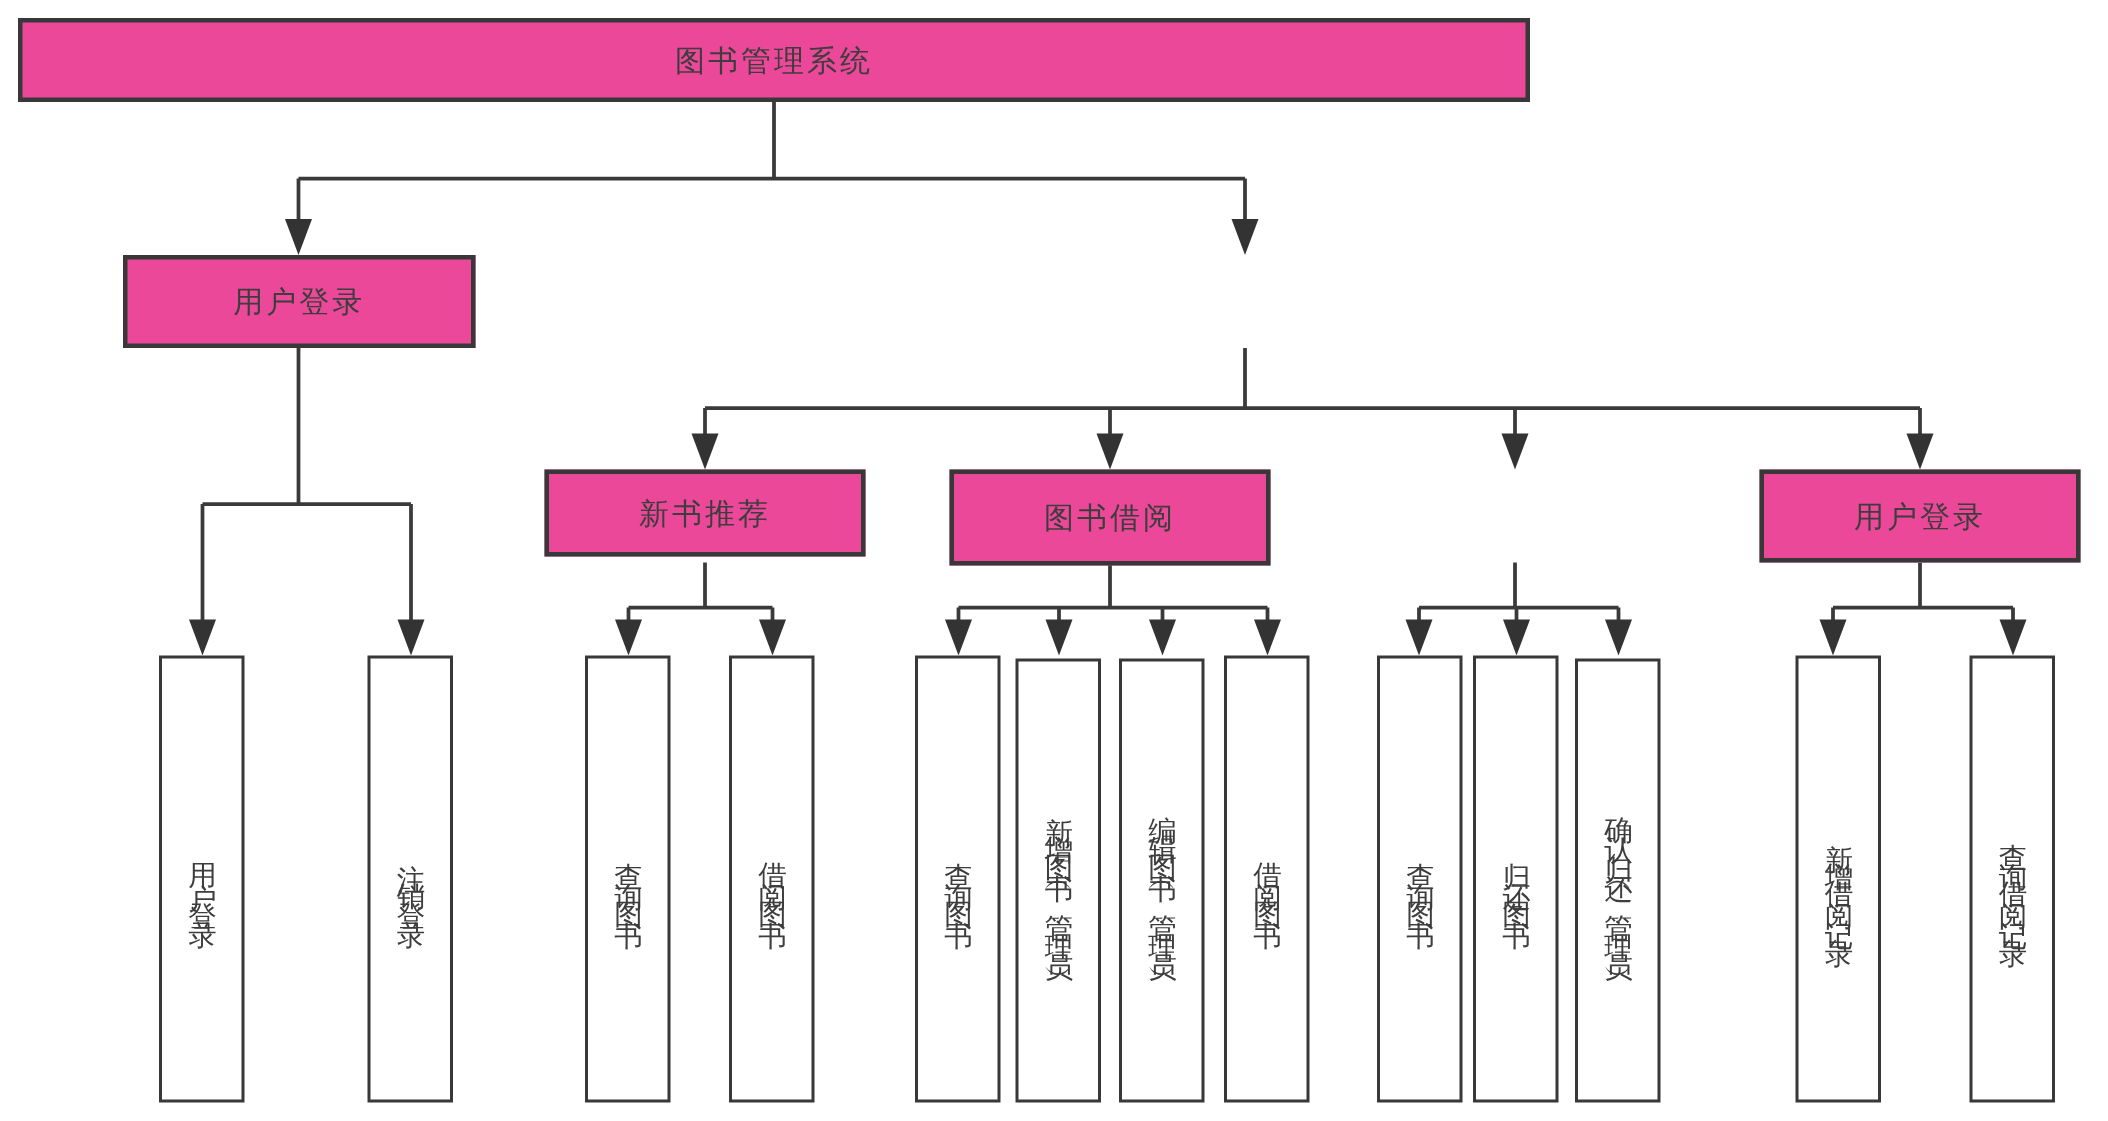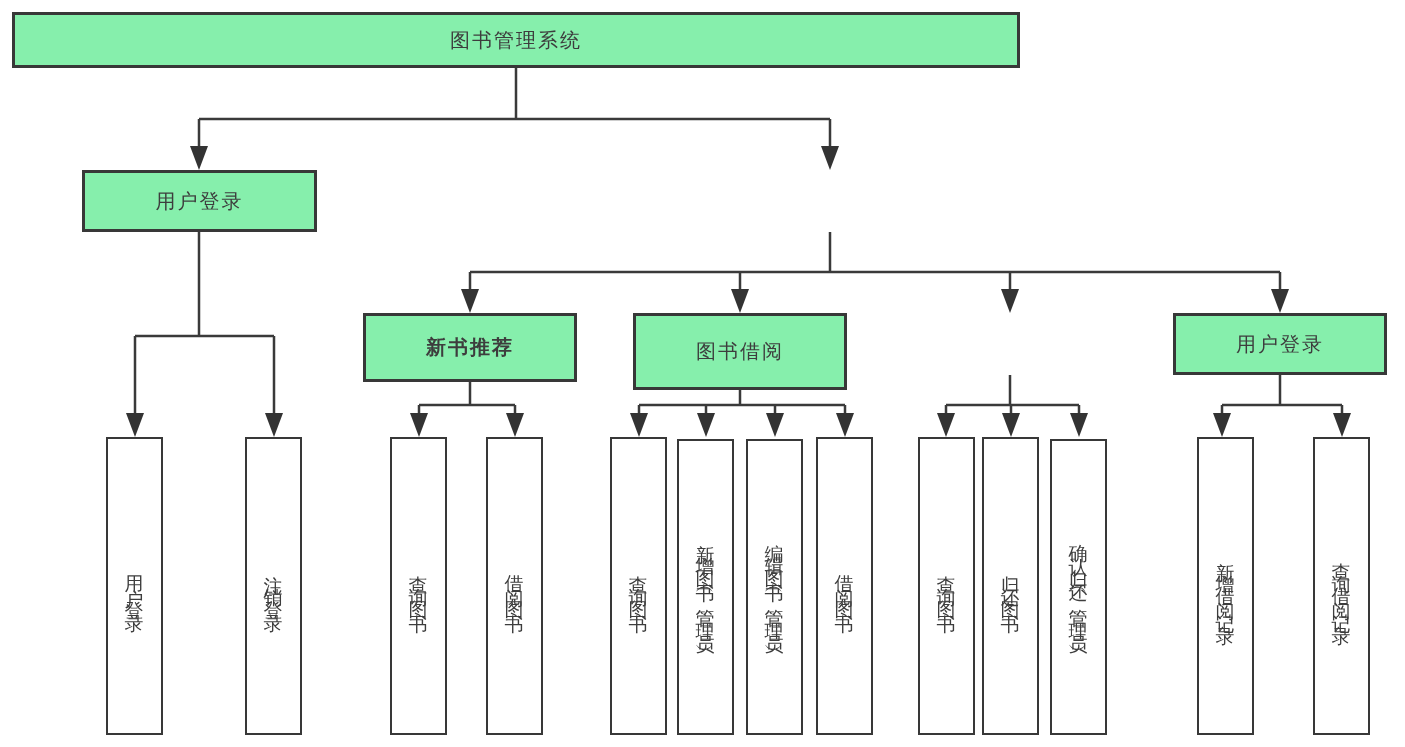--- a/index.html
+++ b/index.html
@@ -8,21 +8,21 @@
     position: relative;
     width: 1405px;
     height: 747px;
     background: #ffffff;
     overflow: hidden;
     color: #3d3d3d;
   }
   #wires { position: absolute; left: 0; top: 0; z-index: 1; }
   .node {
     position: absolute;
-    background: #86efac;
+    background: #ec4899;
     border: 3px solid #383838;
     display: flex;
     align-items: center;
     justify-content: center;
     font-size: 20px;
     letter-spacing: 2px;
     z-index: 2;
   }
   .leaf {
     position: absolute;
@@ -98,24 +98,24 @@
   </svg>
 
   <div class="node" style="left:12px; top:12px; width:1008px; height:56px;">
     <span>图书管理系统</span>
   </div>
 
   <div class="node" style="left:82px; top:170px; width:235px; height:62px;">
     <span>用户登录</span>
   </div>
 
-  <div class="node" style="left:363px; top:313px; width:214px; height:69px;font-weight:bold;">
+  <div class="node" style="left:363px; top:313px; width:214px; height:58px;">
     <span>新书推荐</span>
   </div>
-  <div class="node" style="left:633px; top:313px; width:214px; height:77px;">
+  <div class="node" style="left:633px; top:313px; width:214px; height:64px;">
     <span>图书借阅</span>
   </div>
   <div class="node" style="left:1173px; top:313px; width:214px; height:62px;">
     <span>用户登录</span>
   </div>
 
   <div class="leaf" style="left:106px; top:437px; width:57px; height:298px;">
     <span>用户登录</span>
   </div>
   <div class="leaf" style="left:245px; top:437px; width:57px; height:298px;">

